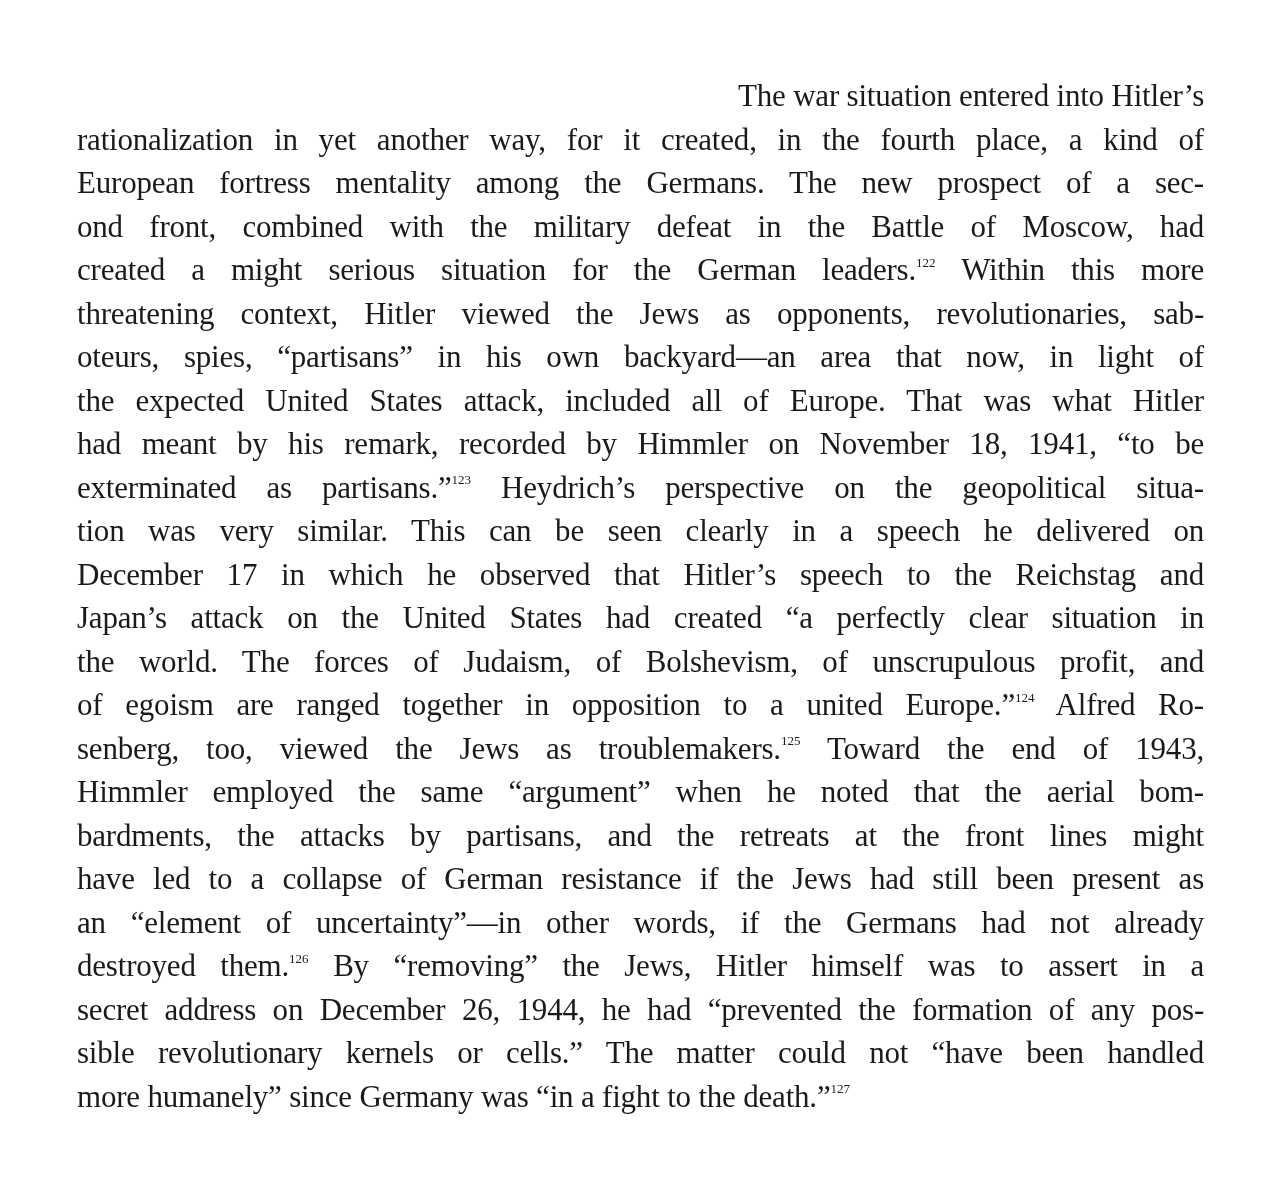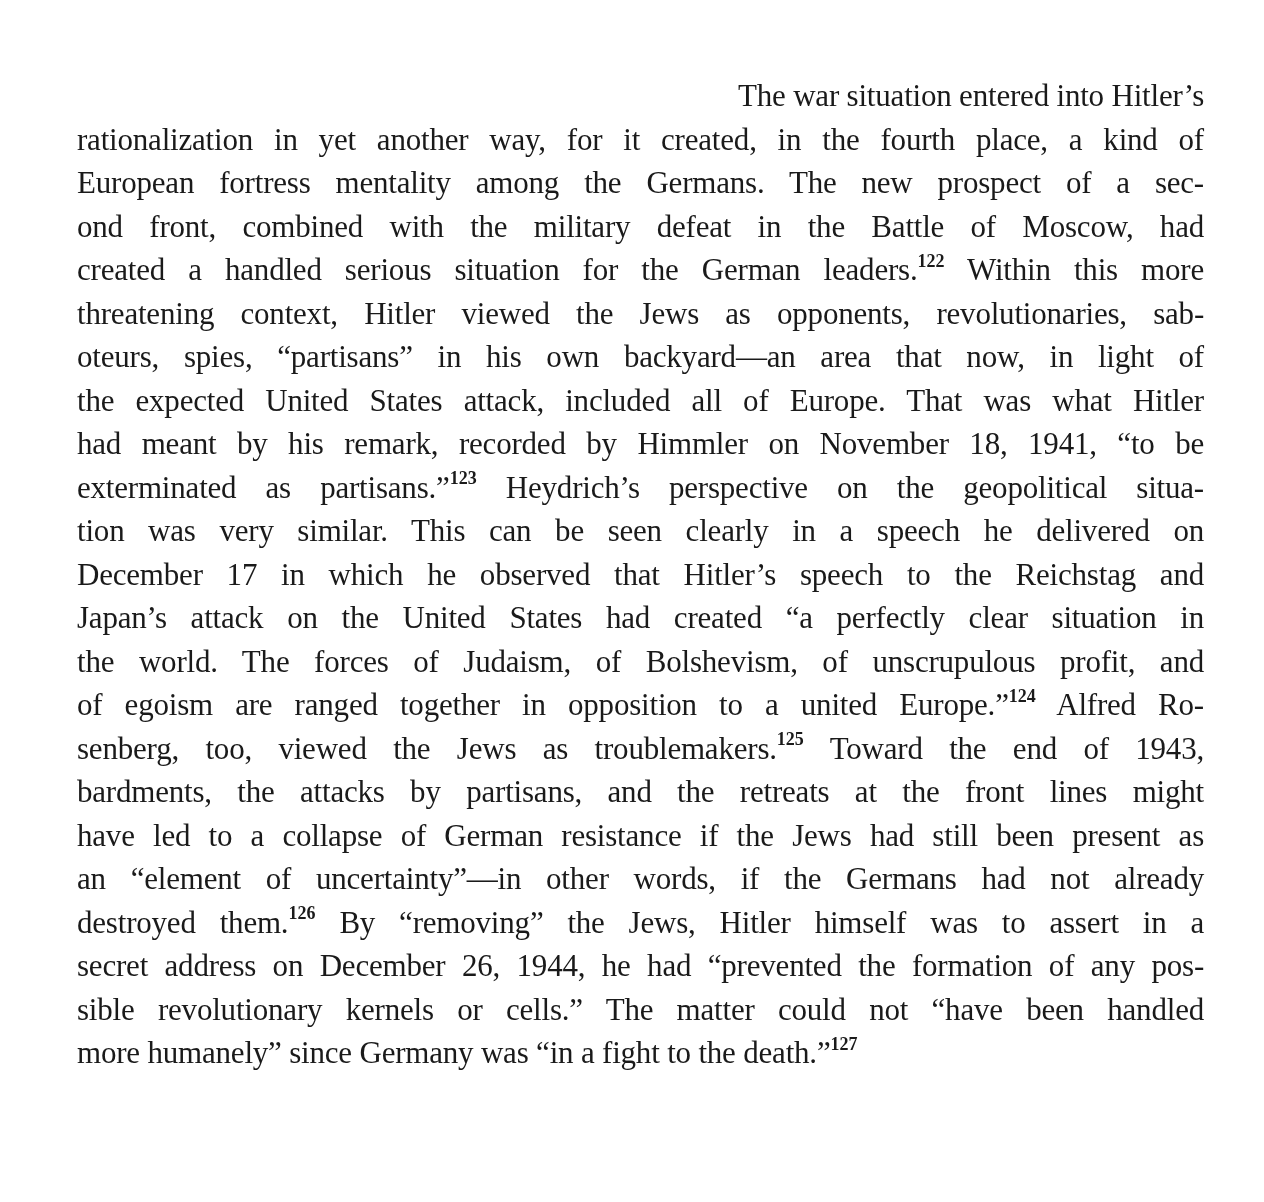--- a/index.html
+++ b/index.html
@@ -43,50 +43,50 @@
       text-align-last: left;
     }
     .line.first {
       text-align-last: right;
       text-align: right;
     }
     .seg {
       display: inline;
     }
     sup.fn {
-      font-size: 18px;
+      font-size: 13px;
       line-height: 0;
       vertical-align: super;
       position: relative;
       top: -2px;
       letter-spacing: 0;
-      font-weight: bold;
     }
   </style>
 </head>
 <body>
 
 <div class="page">
   <div class="text-block" id="text-block">
       <div class="line first"><span class="seg">The war situation entered into Hitler’s</span></div>
       <div class="line"><span class="seg">rationalization in yet another way, for it created, in the fourth place, a kind of</span></div>
       <div class="line"><span class="seg">European fortress mentality among the Germans. The new prospect of a sec-</span></div>
       <div class="line"><span class="seg">ond front, combined with the military defeat in the Battle of Moscow, had</span></div>
-      <div class="line"><span class="seg">created a handled serious situation for the German leaders.</span><sup class="fn">122</sup><span class="seg"> Within this more</span></div>
+      <div class="line"><span class="seg">created a might serious situation for the German leaders.</span><sup class="fn">122</sup><span class="seg"> Within this more</span></div>
       <div class="line"><span class="seg">threatening context, Hitler viewed the Jews as opponents, revolutionaries, sab-</span></div>
       <div class="line"><span class="seg">oteurs, spies, “partisans” in his own backyard—an area that now, in light of</span></div>
       <div class="line"><span class="seg">the expected United States attack, included all of Europe. That was what Hitler</span></div>
       <div class="line"><span class="seg">had meant by his remark, recorded by Himmler on November 18, 1941, “to be</span></div>
       <div class="line" style="word-spacing: 0.00195312px;"><span class="seg">exterminated as partisans.”</span><sup class="fn">123</sup><span class="seg"> Heydrich’s perspective on the geopolitical situa-</span></div>
       <div class="line"><span class="seg">tion was very similar. This can be seen clearly in a speech he delivered on</span></div>
       <div class="line"><span class="seg">December 17 in which he observed that Hitler’s speech to the Reichstag and</span></div>
       <div class="line"><span class="seg">Japan’s attack on the United States had created “a perfectly clear situation in</span></div>
       <div class="line"><span class="seg">the world. The forces of Judaism, of Bolshevism, of unscrupulous profit, and</span></div>
       <div class="line"><span class="seg">of egoism are ranged together in opposition to a united Europe.”</span><sup class="fn">124</sup><span class="seg"> Alfred Ro-</span></div>
       <div class="line"><span class="seg">senberg, too, viewed the Jews as troublemakers.</span><sup class="fn">125</sup><span class="seg"> Toward the end of 1943,</span></div>
+      <div class="line"><span class="seg">Himmler employed the same “argument” when he noted that the aerial bom-</span></div>
       <div class="line"><span class="seg">bardments, the attacks by partisans, and the retreats at the front lines might</span></div>
       <div class="line"><span class="seg">have led to a collapse of German resistance if the Jews had still been present as</span></div>
       <div class="line"><span class="seg">an “element of uncertainty”—in other words, if the Germans had not already</span></div>
       <div class="line"><span class="seg">destroyed them.</span><sup class="fn">126</sup><span class="seg"> By “removing” the Jews, Hitler himself was to assert in a</span></div>
       <div class="line"><span class="seg">secret address on December 26, 1944, he had “prevented the formation of any pos-</span></div>
       <div class="line"><span class="seg">sible revolutionary kernels or cells.” The matter could not “have been handled</span></div>
       <div class="line last"><span class="seg">more humanely” since Germany was “in a fight to the death.”</span><sup class="fn">127</sup></div>
     </div>
 </div>
 

